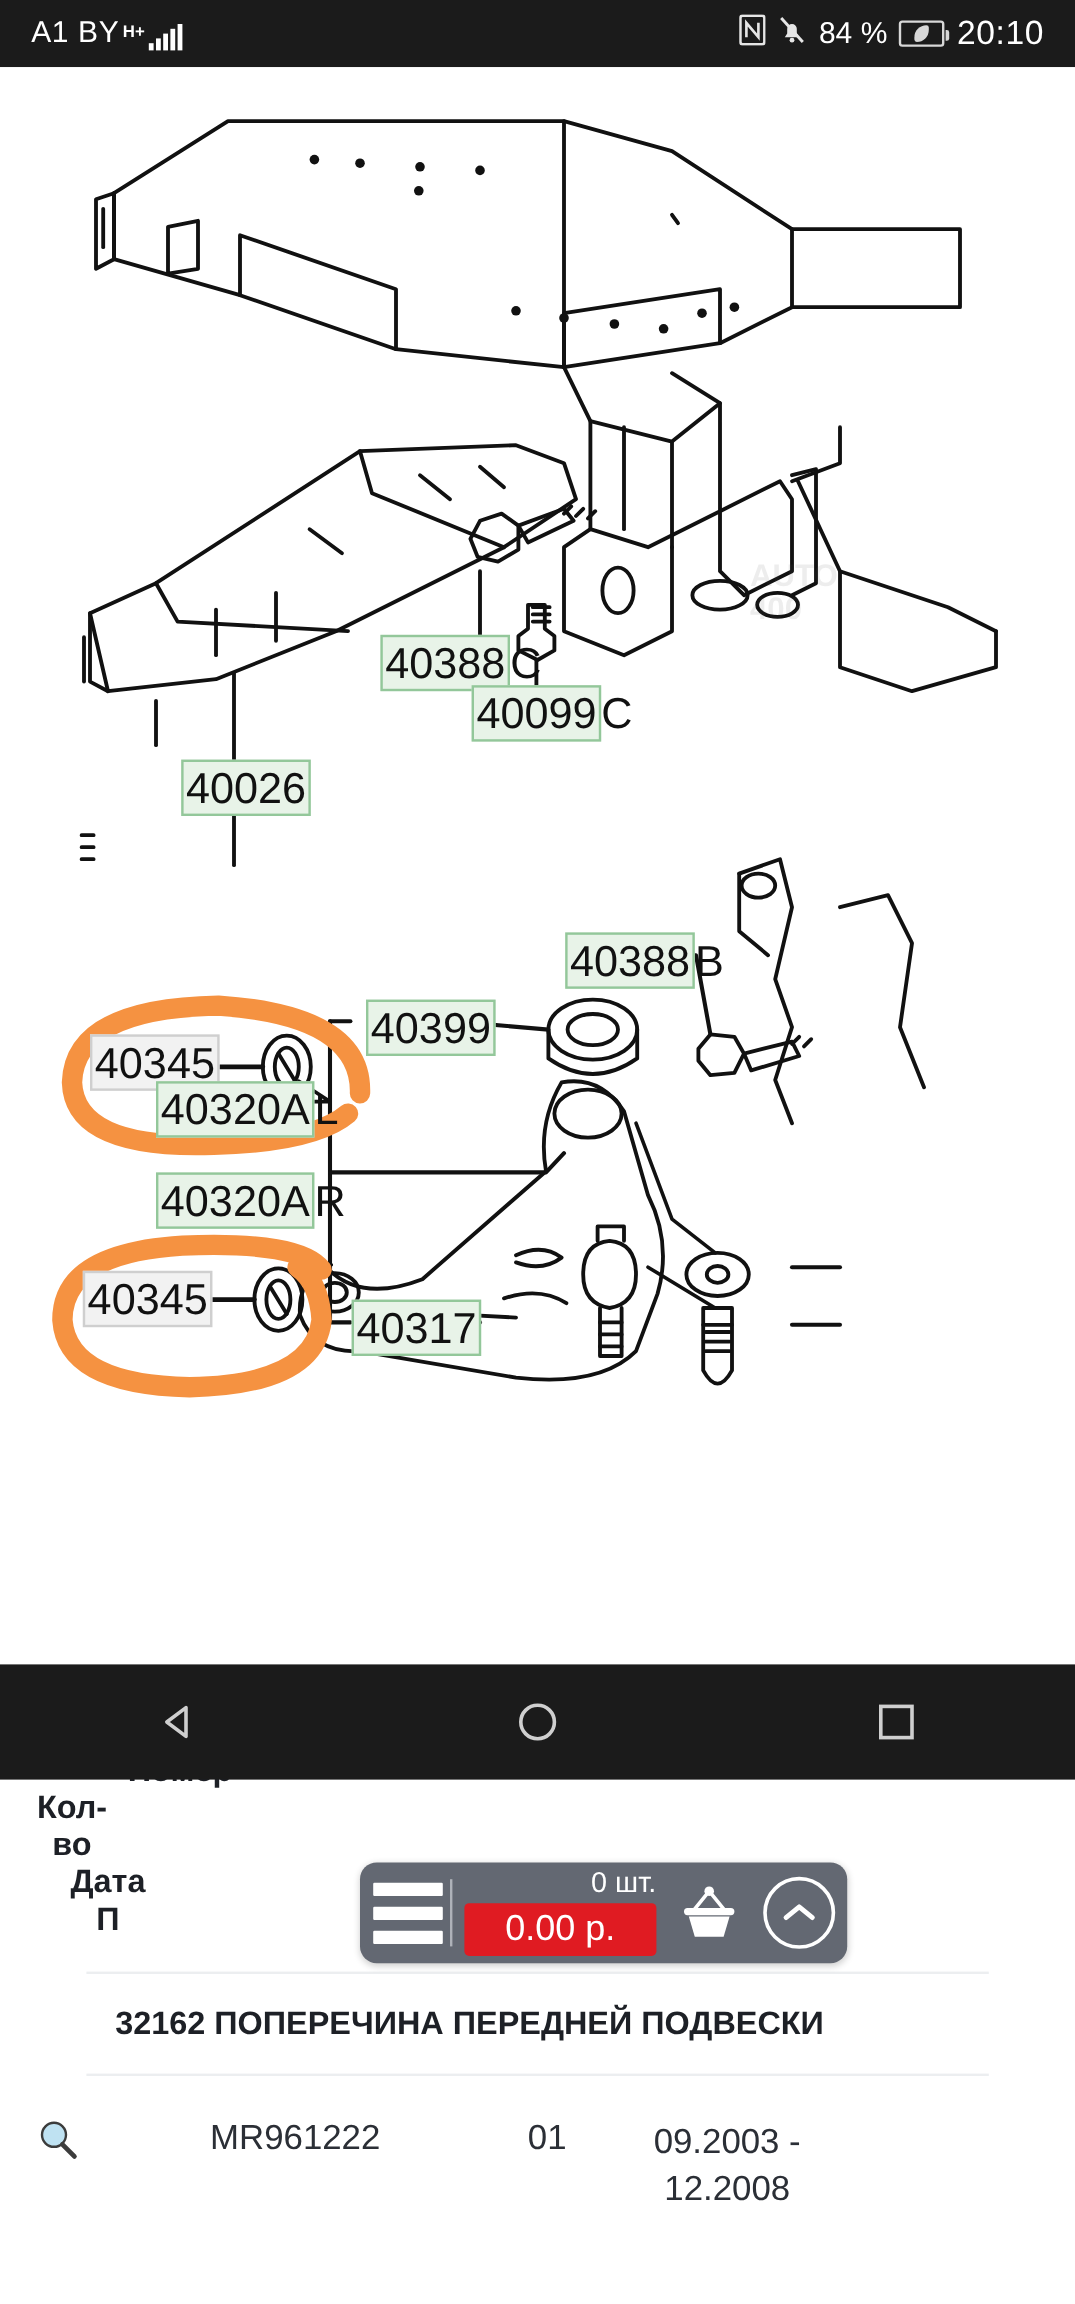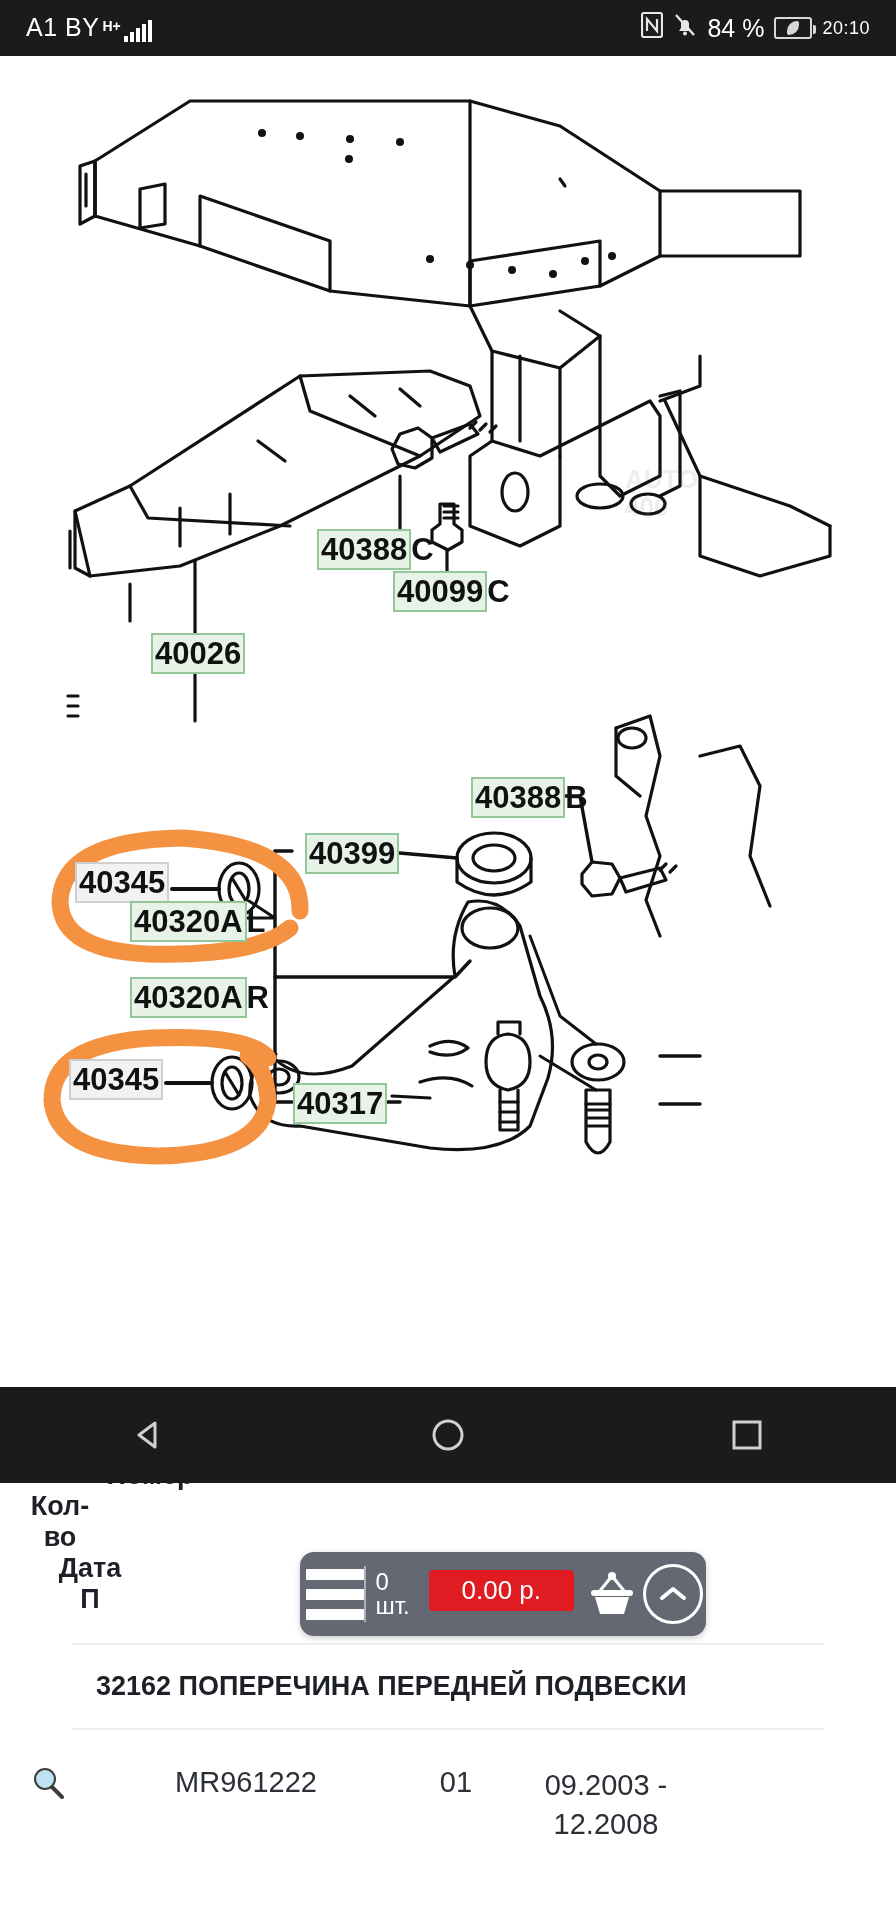--- a/index.html
+++ b/index.html
@@ -26,34 +26,34 @@
   .bars i { display:block; width:4px; background:#fff; }
   .bars i:nth-child(1){height:6px;} .bars i:nth-child(2){height:10px;}
   .bars i:nth-child(3){height:14px;} .bars i:nth-child(4){height:18px;}
   .bars i:nth-child(5){height:22px;}
   .sb-right { display:flex; align-items:center; gap:10px; font-size:25px; }
   .nfc { font-size:24px; font-weight:700; border:0; letter-spacing:-2px; }
   .battery { position:relative; width:38px; height:22px; border:2px solid #d8d8d8; border-radius:3px;
              display:flex; align-items:center; justify-content:center; }
   .battery:after { content:""; position:absolute; right:-6px; top:6px; width:3px; height:9px; background:#d8d8d8; border-radius:0 2px 2px 0;}
   .battery .leaf { width:12px; height:14px; background:#d8d8d8; border-radius:10px 2px 10px 2px; }
-  .clock { font-size:18px; letter-spacing:.5px; }
+  .clock { font-size:28px; letter-spacing:.5px; }
 
   
   .diagram {
     position:absolute; top:56px; left:0; width:896px; height:1353px;
     background:#ffffff; overflow:hidden;
   }
   .diagram svg { position:absolute; top:0; left:0; }
 
   
   .plabel {
     position:absolute;
     font-family:"Liberation Sans", sans-serif;
-    font-weight:700; font-size:31px; color:#111;
+    font-weight:400; font-size:36px; color:#111;
     white-space:nowrap; letter-spacing:0px;
   }
   .plabel .hl {
     border:2px solid #93c79a; background:#e8f3e8;
     padding:1px 2px;
   }
   .plabel .hl-grey {
     border:2px solid #cfcfcf; background:#f2f2f2;
     padding:1px 2px;
   }
@@ -87,23 +87,23 @@
 
   
   .fab {
     position:absolute; left:300px; top:1552px; width:406px; height:84px;
     background:#636872; border-radius:14px;
     display:flex; align-items:center; box-shadow:0 2px 6px rgba(0,0,0,.2);
   }
   .fab-burger { width:80px; display:flex; flex-direction:column; gap:9px; align-items:center; padding-left:6px; }
   .fab-burger i { display:block; width:58px; height:11px; background:#fff; border-radius:1px; }
   .fab-sep { width:2px; height:56px; background:#aeb2b9; }
-  .fab-mid { flex:1; display:flex; flex-direction:row; align-items:flex-start; gap:4px; padding:0 10px; }
+  .fab-mid { flex:1; display:flex; flex-direction:column; align-items:flex-end; gap:4px; padding:0 10px; }
   .fab-qty { color:#fff; font-size:24px; line-height:1; }
-  .fab-price { background:#e01b22; color:#fff; font-size:26px; border-radius:4px; padding:5px 0; width:160px; text-align:center; }
+  .fab-price { background:#e01b22; color:#fff; font-size:30px; border-radius:4px; padding:5px 0; width:160px; text-align:center; }
   .fab-basket { width:74px; display:flex; align-items:center; justify-content:center; }
   .fab-up { width:86px; display:flex; align-items:center; justify-content:center; }
   .fab-up .ring { width:60px; height:60px; border:3px solid #fff; border-radius:50%;
                   display:flex; align-items:center; justify-content:center; }
 
   
   .navbar {
     position:absolute; left:0; bottom:0; width:896px; height:96px; background:#1b1b1b;
     display:flex; align-items:center; justify-content:space-around;
   }

